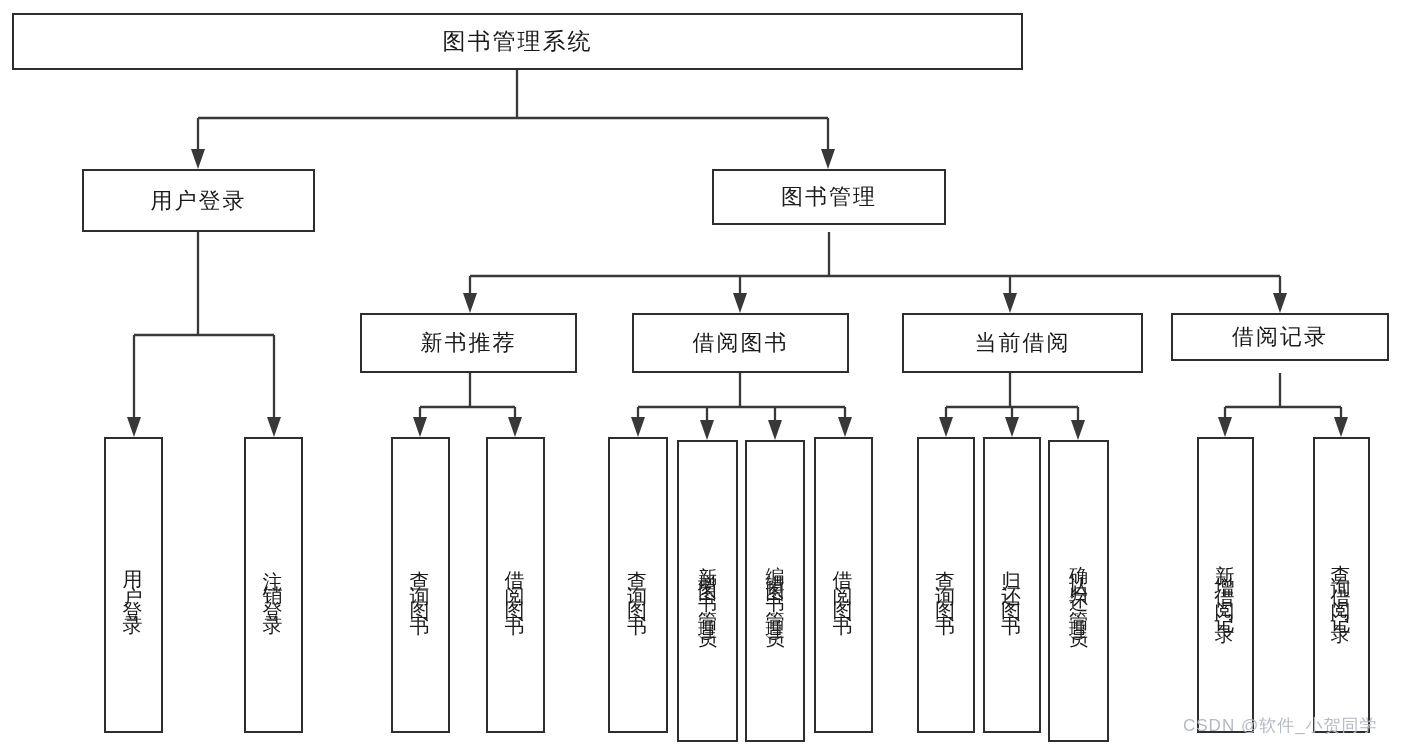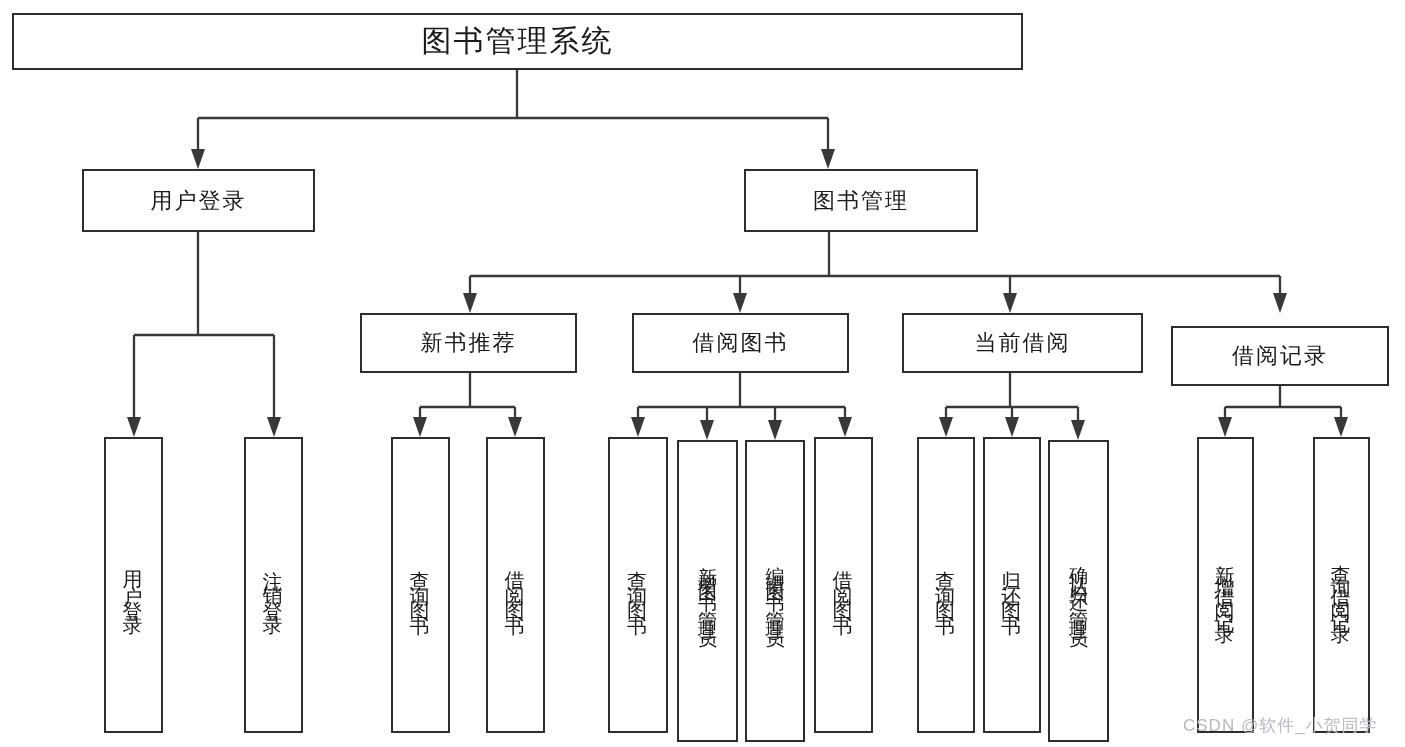--- a/index.html
+++ b/index.html
@@ -14,21 +14,21 @@
   #wires{position:absolute;left:0;top:0;z-index:1;}
   .hbox,.vbox{
     position:absolute;
     box-sizing:border-box;
     background:#ffffff;
     border:2.5px solid #2e2e2e;
     display:flex;align-items:center;justify-content:center;
     z-index:2;
   }
   .hbox{font-size:22px;letter-spacing:2px;}
-  .root{font-size:30px;}
+  .root{font-size:23px;}
   .vbox{
     writing-mode:vertical-lr;
     text-orientation:mixed;
     font-size:20px;
   }
   .sp4{letter-spacing:15px;}
   .sp6{letter-spacing:12px;}
   .sp9{letter-spacing:9px;font-size:19px;}
   .vbox span,.hbox span{display:block;}
   #watermark{
@@ -86,34 +86,34 @@
     </g>
   </svg>
 
   <div class="hbox root" style="left:12px;top:13px;width:1011px;height:57px">
     <span>图书管理系统</span>
   </div>
 
   <div class="hbox" style="left:82px;top:169px;width:233px;height:63px">
     <span>用户登录</span>
   </div>
-  <div class="hbox" style="left:744px;top:169px;width:234px;height:63px">
+  <div class="hbox" style="left:712px;top:169px;width:234px;height:56px">
     <span>图书管理</span>
   </div>
 
   <div class="hbox" style="left:360px;top:313px;width:217px;height:60px">
     <span>新书推荐</span>
   </div>
   <div class="hbox" style="left:632px;top:313px;width:217px;height:60px">
     <span>借阅图书</span>
   </div>
   <div class="hbox" style="left:902px;top:313px;width:241px;height:60px">
     <span>当前借阅</span>
   </div>
-  <div class="hbox" style="left:1171px;top:326px;width:218px;height:60px">
+  <div class="hbox" style="left:1171px;top:313px;width:218px;height:48px">
     <span>借阅记录</span>
   </div>
 
   <div class="vbox sp4" style="left:104px;top:437px;width:59px;height:296px">
     <span>用户登录</span>
   </div>
   <div class="vbox sp4" style="left:244px;top:437px;width:59px;height:296px">
     <span>注销登录</span>
   </div>
 

